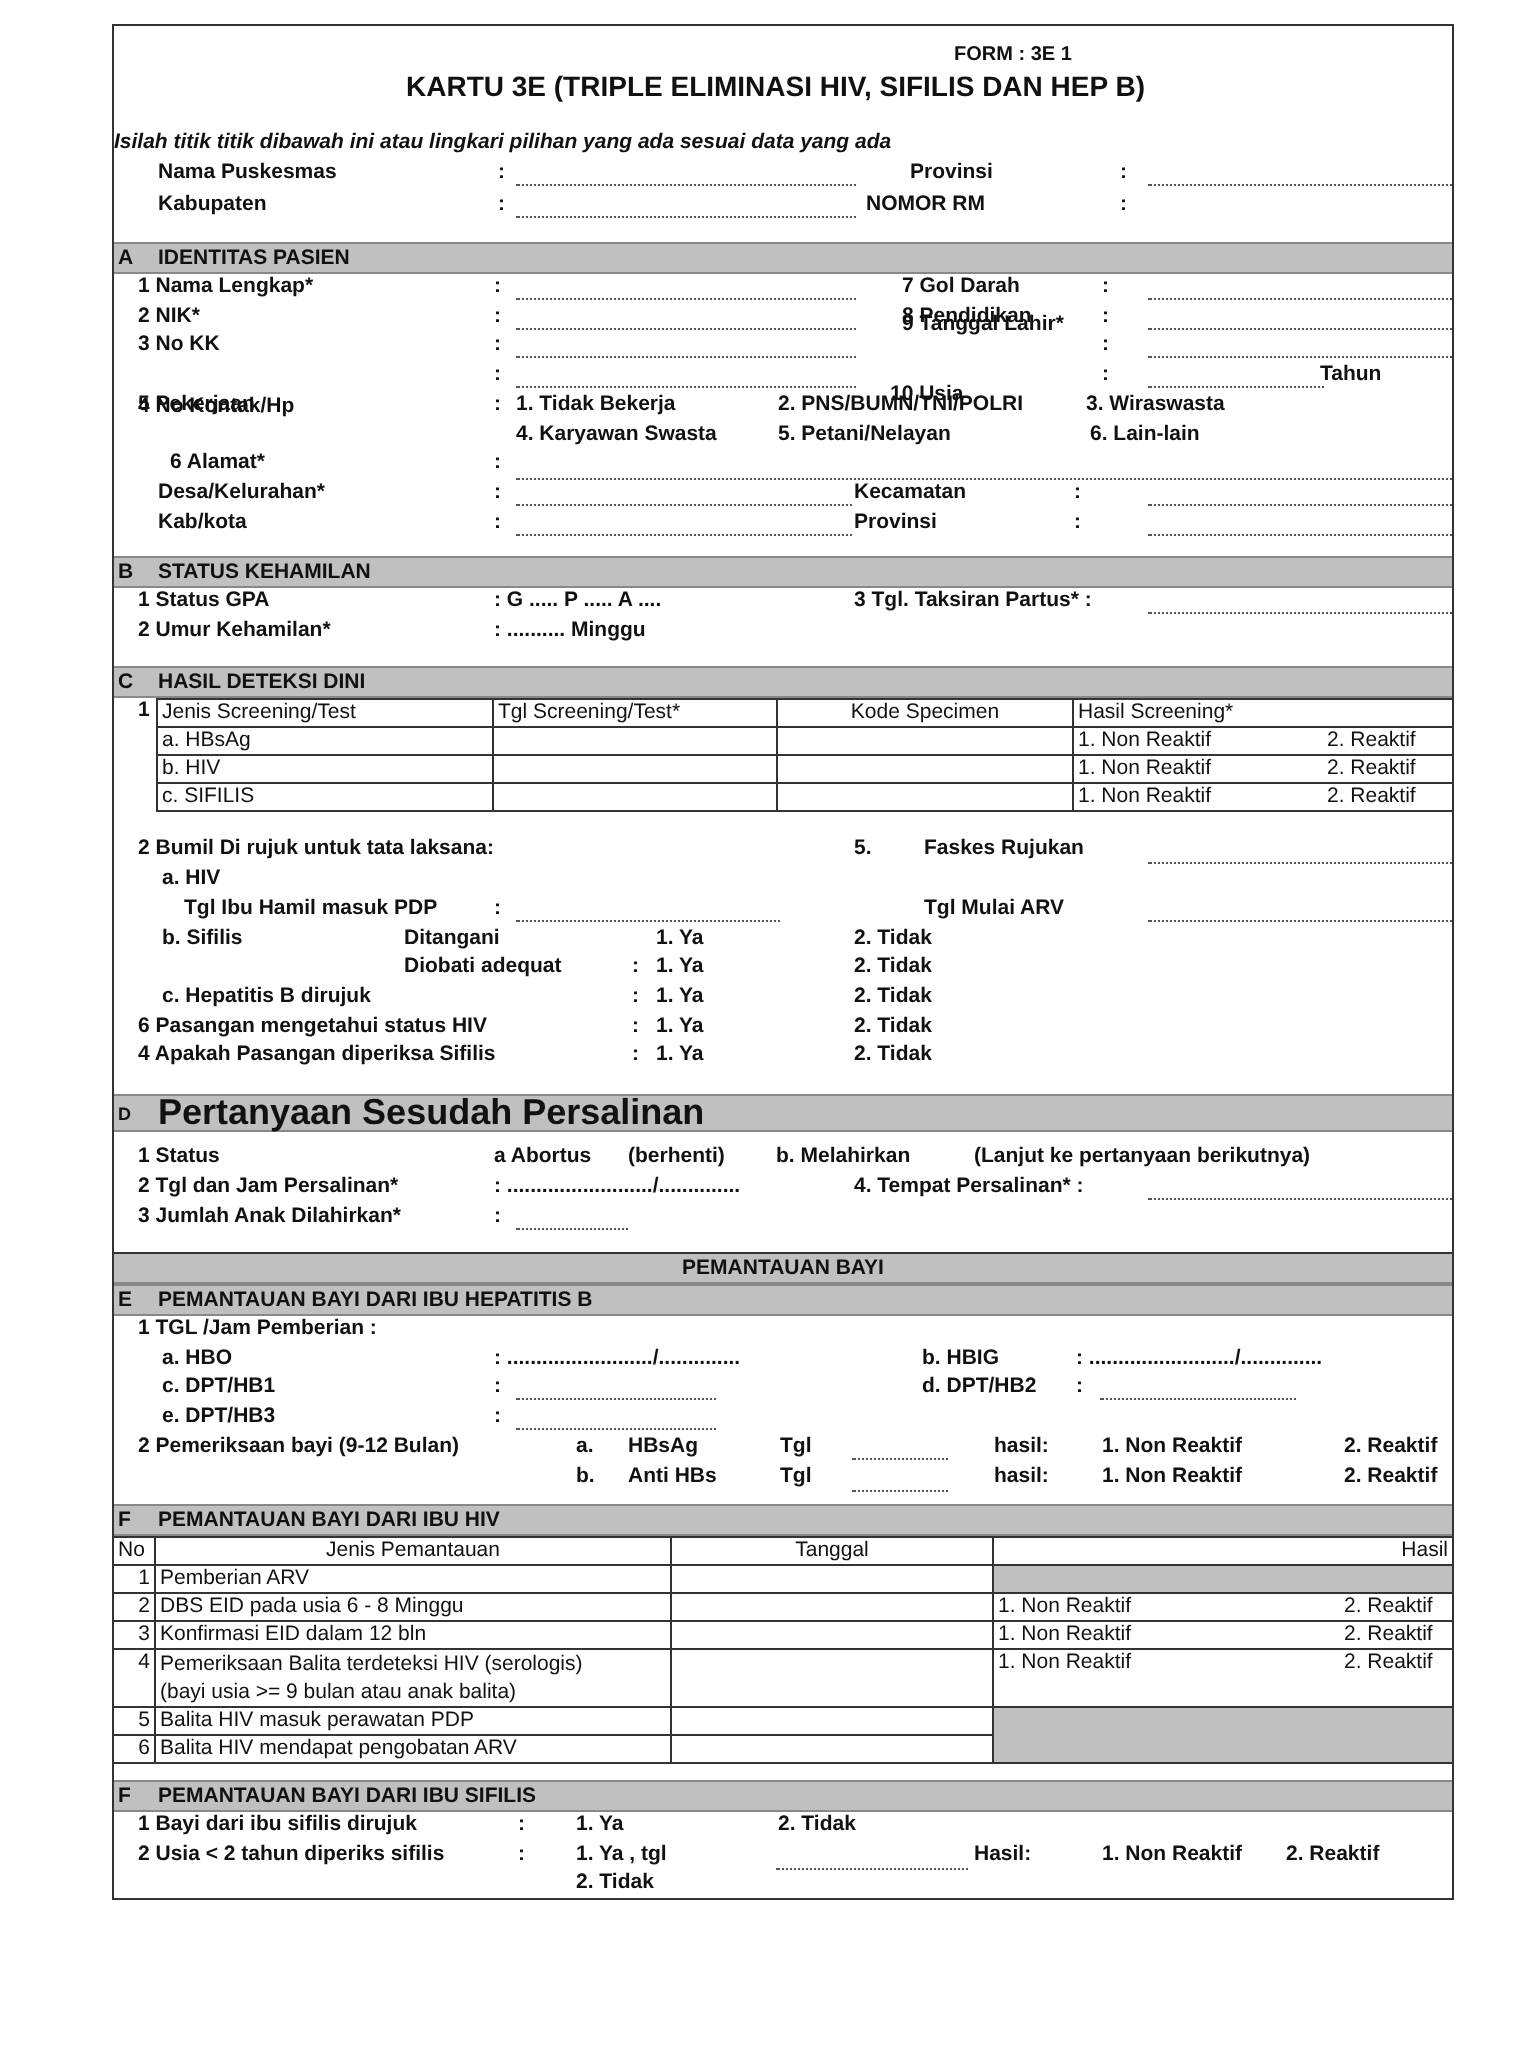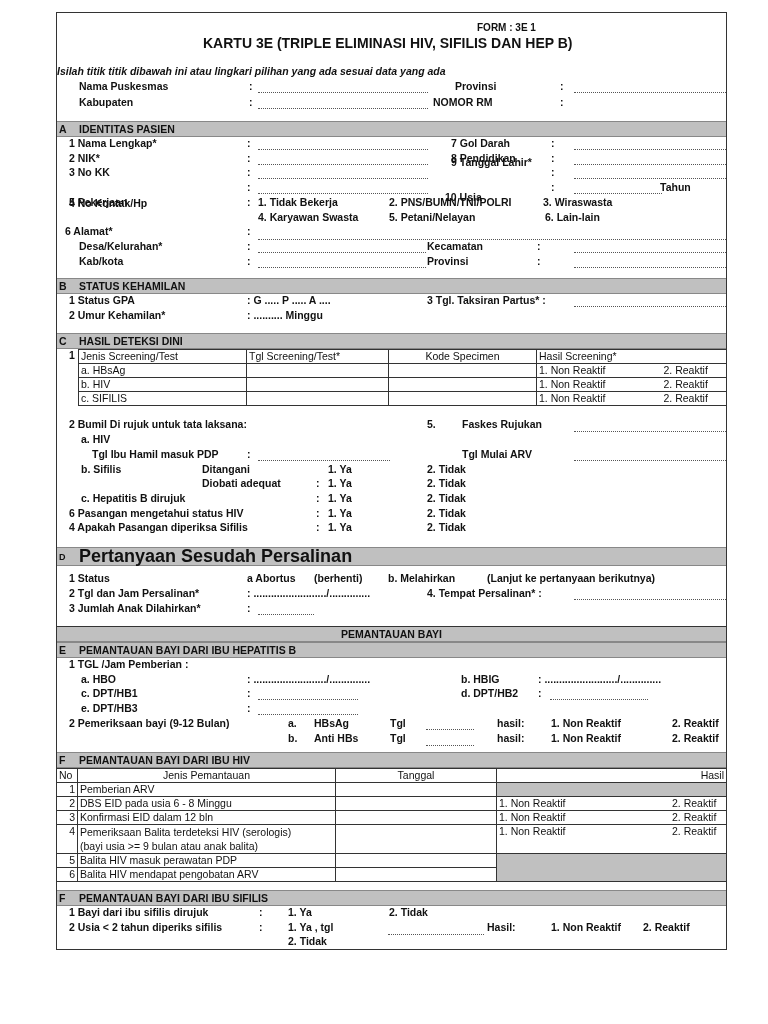--- a/index.html
+++ b/index.html
@@ -77,21 +77,21 @@
 
   <span class="t b" style="left:12px;top:183px;">5 Pekerjaan</span>
   <span class="t b" style="left:190px;top:183px;">:</span>
   <span class="t b" style="left:201px;top:183px;">1.  Tidak Bekerja</span>
   <span class="t b" style="left:332px;top:183px;">2. PNS/BUMN/TNI/POLRI</span>
   <span class="t b" style="left:486px;top:183px;">3. Wiraswasta</span>
   <span class="t b" style="left:201px;top:198px;text-align:right;">4. Karyawan Swasta</span>
   <span class="t b" style="left:332px;top:198px;">5. Petani/Nelayan</span>
   <span class="t b" style="left:488px;top:198px;">6. Lain-lain</span>
 
-  <span class="t b" style="left:8px;top:212px;">6 Alamat*</span>
+  <span class="t b" style="left:28px;top:212px;">6 Alamat*</span>
   <span class="t b" style="left:190px;top:212px;">:</span>
   <div class="dots" style="left:201px;top:226px;width:468px;"></div>
 
   <span class="t b" style="left:22px;top:227px;">Desa/Kelurahan*</span>
   <span class="t b" style="left:190px;top:227px;">:</span>
   <div class="dots" style="left:201px;top:239px;width:168px;"></div>
   <span class="t b" style="left:370px;top:227px;">Kecamatan</span>
   <span class="t b" style="left:480px;top:227px;">:</span>
   <div class="dots" style="left:517px;top:239px;width:152px;"></div>
 

